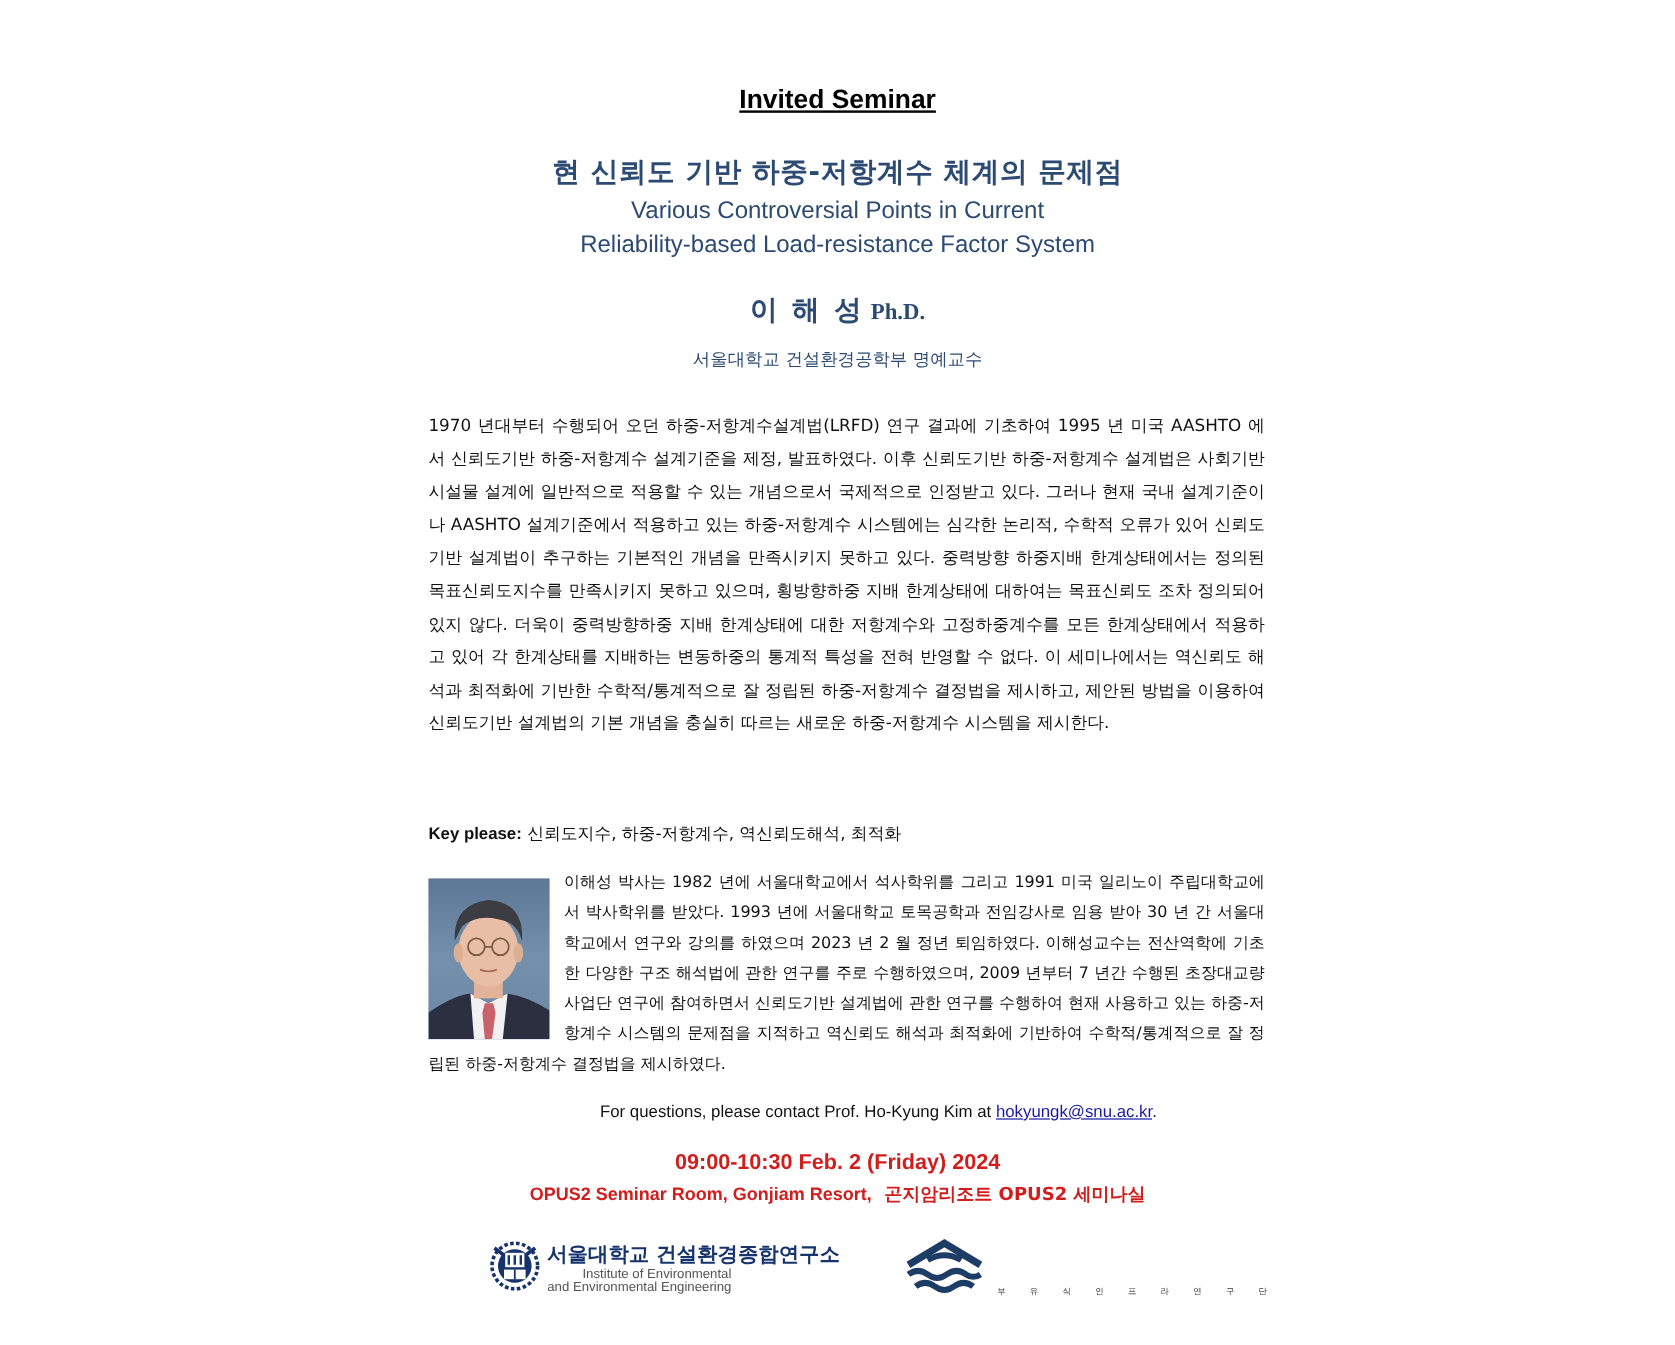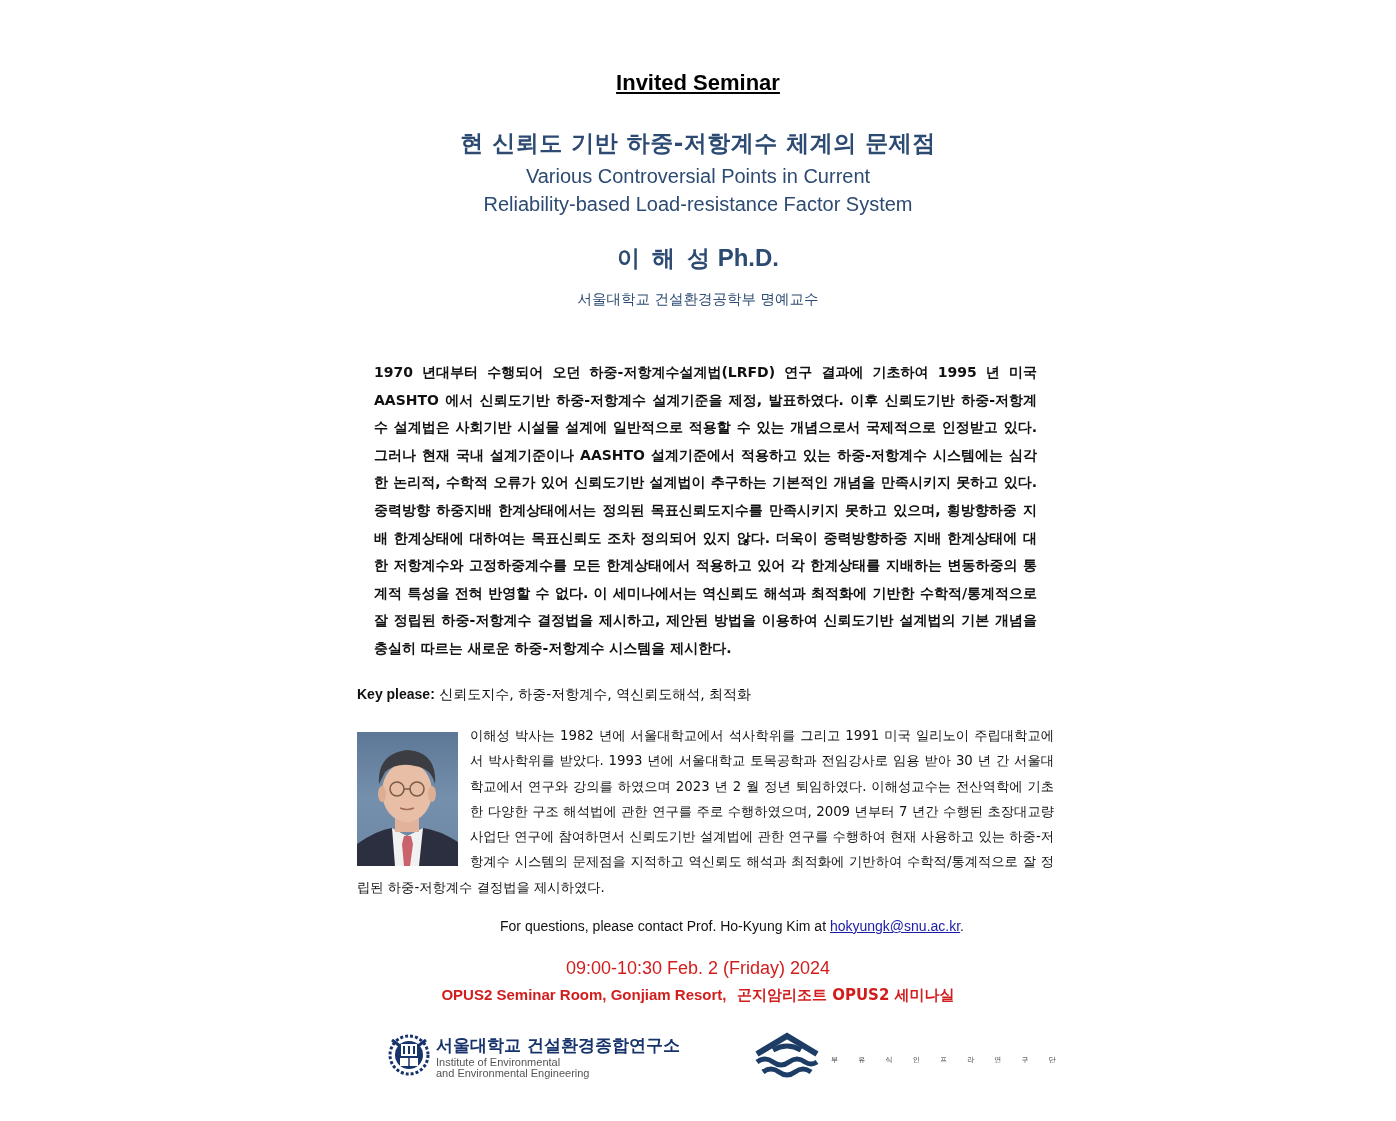--- a/index.html
+++ b/index.html
@@ -9,51 +9,51 @@
   .center { left: 0; width: 1396px; text-align: center; }
 
   .heading { top: 70px; font-family: "Liberation Sans", sans-serif; font-weight: bold;
              font-size: 22px; text-decoration: underline; color: #000; }
   .title-ko { top: 128px; font-size: 23px; font-weight: bold; color: #2c4a72; letter-spacing: 0.5px; }
   .title-en { font-family: Liberation Sans, sans-serif; font-size: 20px; color: #2c4a72; }
   .title-en1 { top: 165px; }
   .title-en2 { top: 193px; }
   .speaker { top: 243px; font-weight: bold; color: #2c4a72; }
   .speaker .ko { font-size: 23px; letter-spacing: 2px; }
-  .speaker .deg { font-size: 24px; font-family: Liberation Sans, sans-serif; }
+  .speaker .deg { font-size: 19px; font-family: Liberation Serif, serif; }
   .affil { top: 290px; font-size: 14.5px; color: #2c4a72; }
 
   .abstract { left: 357px; top: 342px; width: 697px; font-size: 14px; line-height: 27.6px;
               text-align: justify; color: #111; }
-  .abstract p { margin: 17px; font-weight: bold; }
+  .abstract p { margin: 0; }
 
   .keywords { left: 357px; top: 686px; width: 697px; font-size: 14px; color: #111; }
   .keywords b { font-family: "Liberation Sans", sans-serif; font-weight: bold; font-size: 14px; }
 
   .photo { left: 357px; top: 732px; width: 101px; height: 134px; overflow: hidden;
            background: linear-gradient(180deg, #5d7796 0%, #7590ad 50%, #6c86a2 100%); }
   .bio { left: 357px; top: 723px; width: 697px; font-size: 13.3px; line-height: 25.3px;
          text-align: justify; color: #111; }
   .bio p { margin: 0; }
   .bio .float { float: left; width: 113px; height: 150px; }
 
   .contact { top: 918px; font-family: "Liberation Sans", sans-serif; font-size: 14px; color: #111; padding-left: 34px; }
   .contact a { color: #1a1aa6; text-decoration: underline; }
-  .when { top: 958px; font-family: "Liberation Sans", sans-serif; font-weight: normal; font-size: 18px; color: #d21d1d; }
+  .when { top: 958px; font-family: "Liberation Sans", sans-serif; font-weight: bold; font-size: 18px; color: #d21d1d; }
   .where { top: 986px; font-weight: bold; font-size: 15px; color: #d21d1d; }
   .where .en { font-family: "Liberation Sans", sans-serif; }
 
-  .logo-snu { left: 388px; top: 1034px; width: 290px; height: 45px; }
+  .logo-snu { left: 408px; top: 1034px; width: 290px; height: 45px; text-align: right; }
   .snu-name { position: absolute; left: 48px; top: 0; font-size: 17px; font-weight: bold; color: #17336b; white-space: nowrap; }
   .snu-en { position: absolute; left: 48px; top: 23px; font-family: "Liberation Sans", sans-serif; font-size: 11px; line-height: 11px; color: #555; white-space: nowrap; }
 
   .logo-flora { left: 755px; top: 1030px; width: 230px; height: 52px; }
   .flora-word { position: absolute; left: 72px; top: -4px; font-family: "Liberation Sans", sans-serif;
                 font-size: 40px; letter-spacing: 4px; color: #1e3d66; font-weight: normal; }
-  .flora-sub { position: absolute; left: 76px; top: 25px; font-size: 7px; letter-spacing: 9px; color: #333; white-space: nowrap; }
+  .flora-sub { position: absolute; left: 76px; top: 41px; font-size: 7px; letter-spacing: 9px; color: #333; white-space: nowrap; }
 </style>
 </head>
 <body>
 
 <div class="abs center heading">Invited Seminar</div>
 <div class="abs center title-ko">현 신뢰도 기반 하중-저항계수 체계의 문제점</div>
 <div class="abs center title-en title-en1">Various Controversial Points in Current</div>
 <div class="abs center title-en title-en2">Reliability-based Load-resistance Factor System</div>
 
 <div class="abs center speaker">

